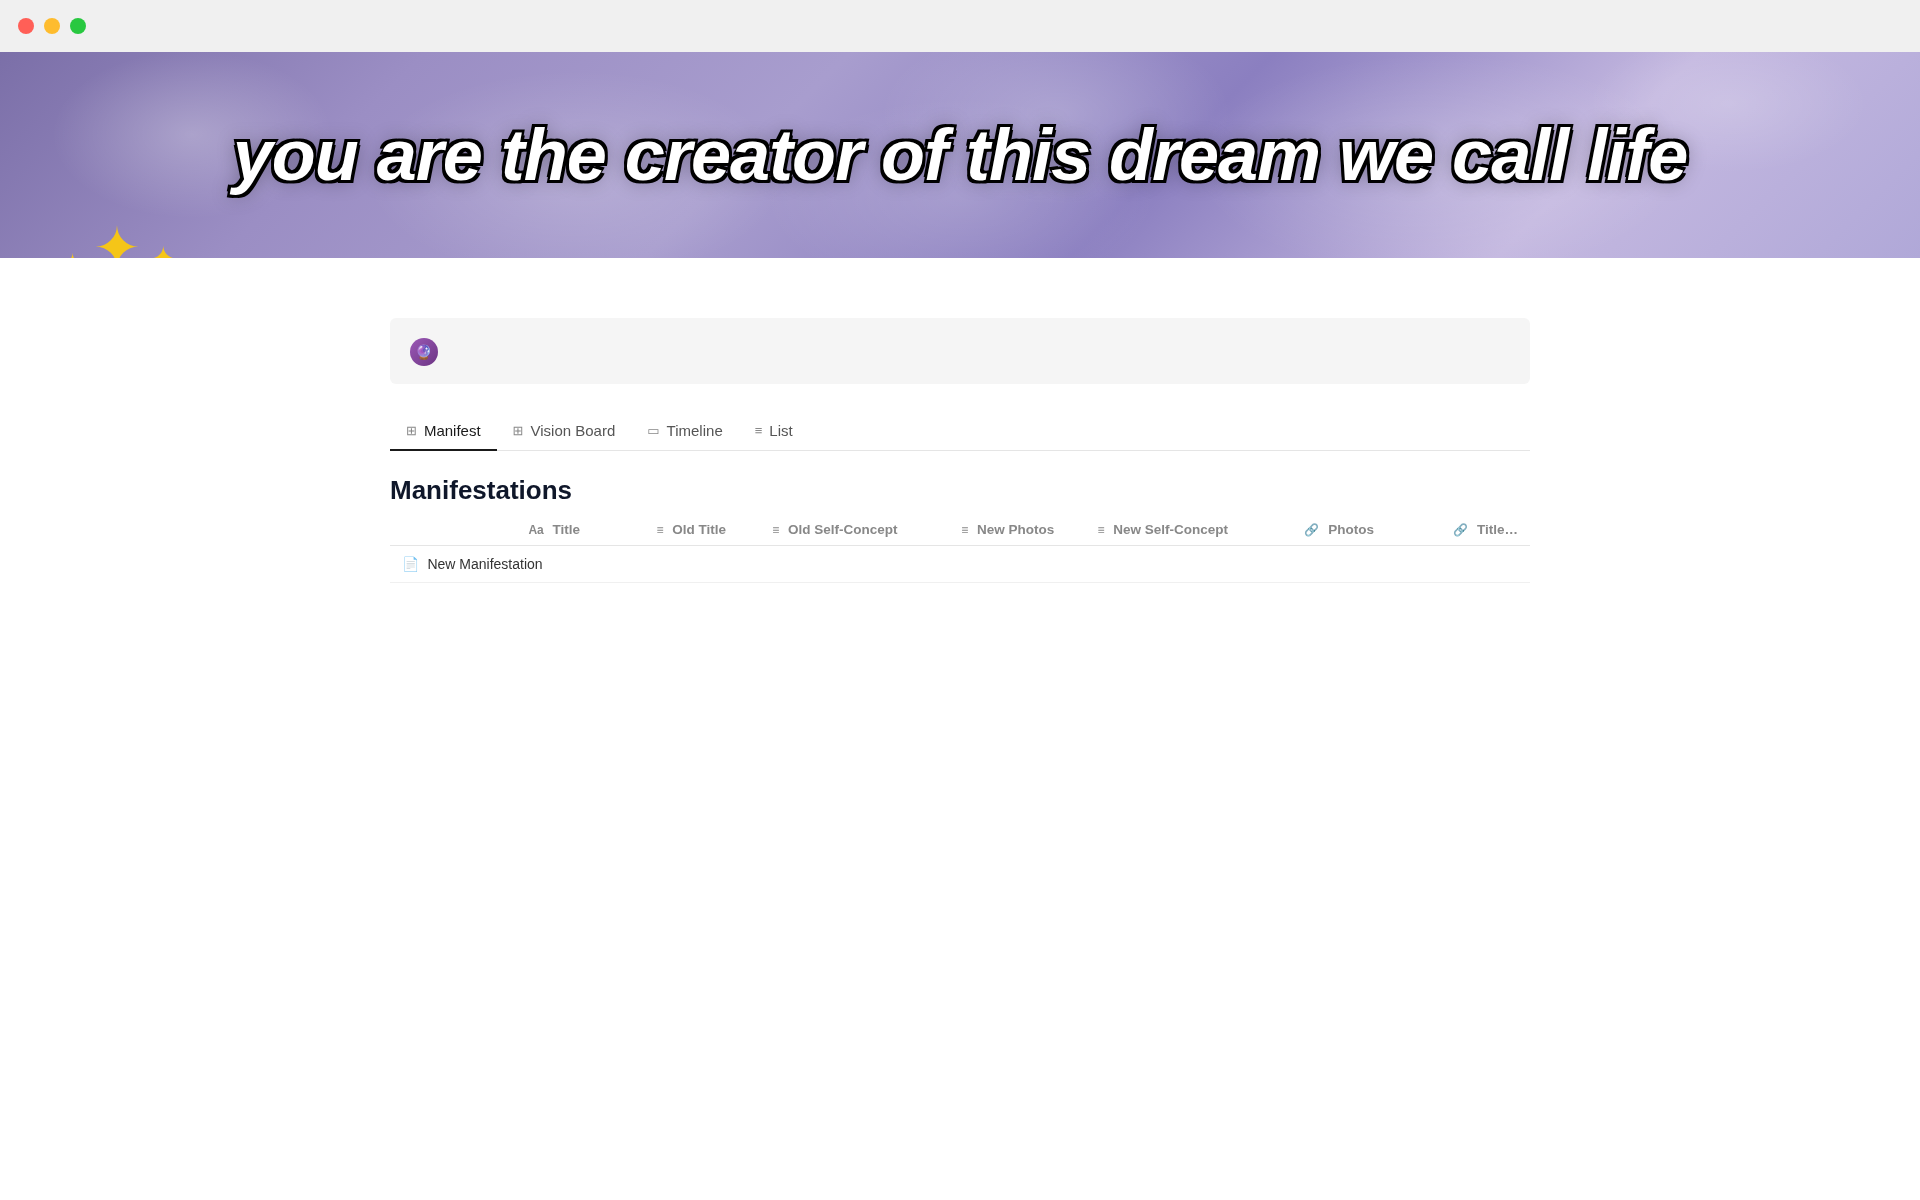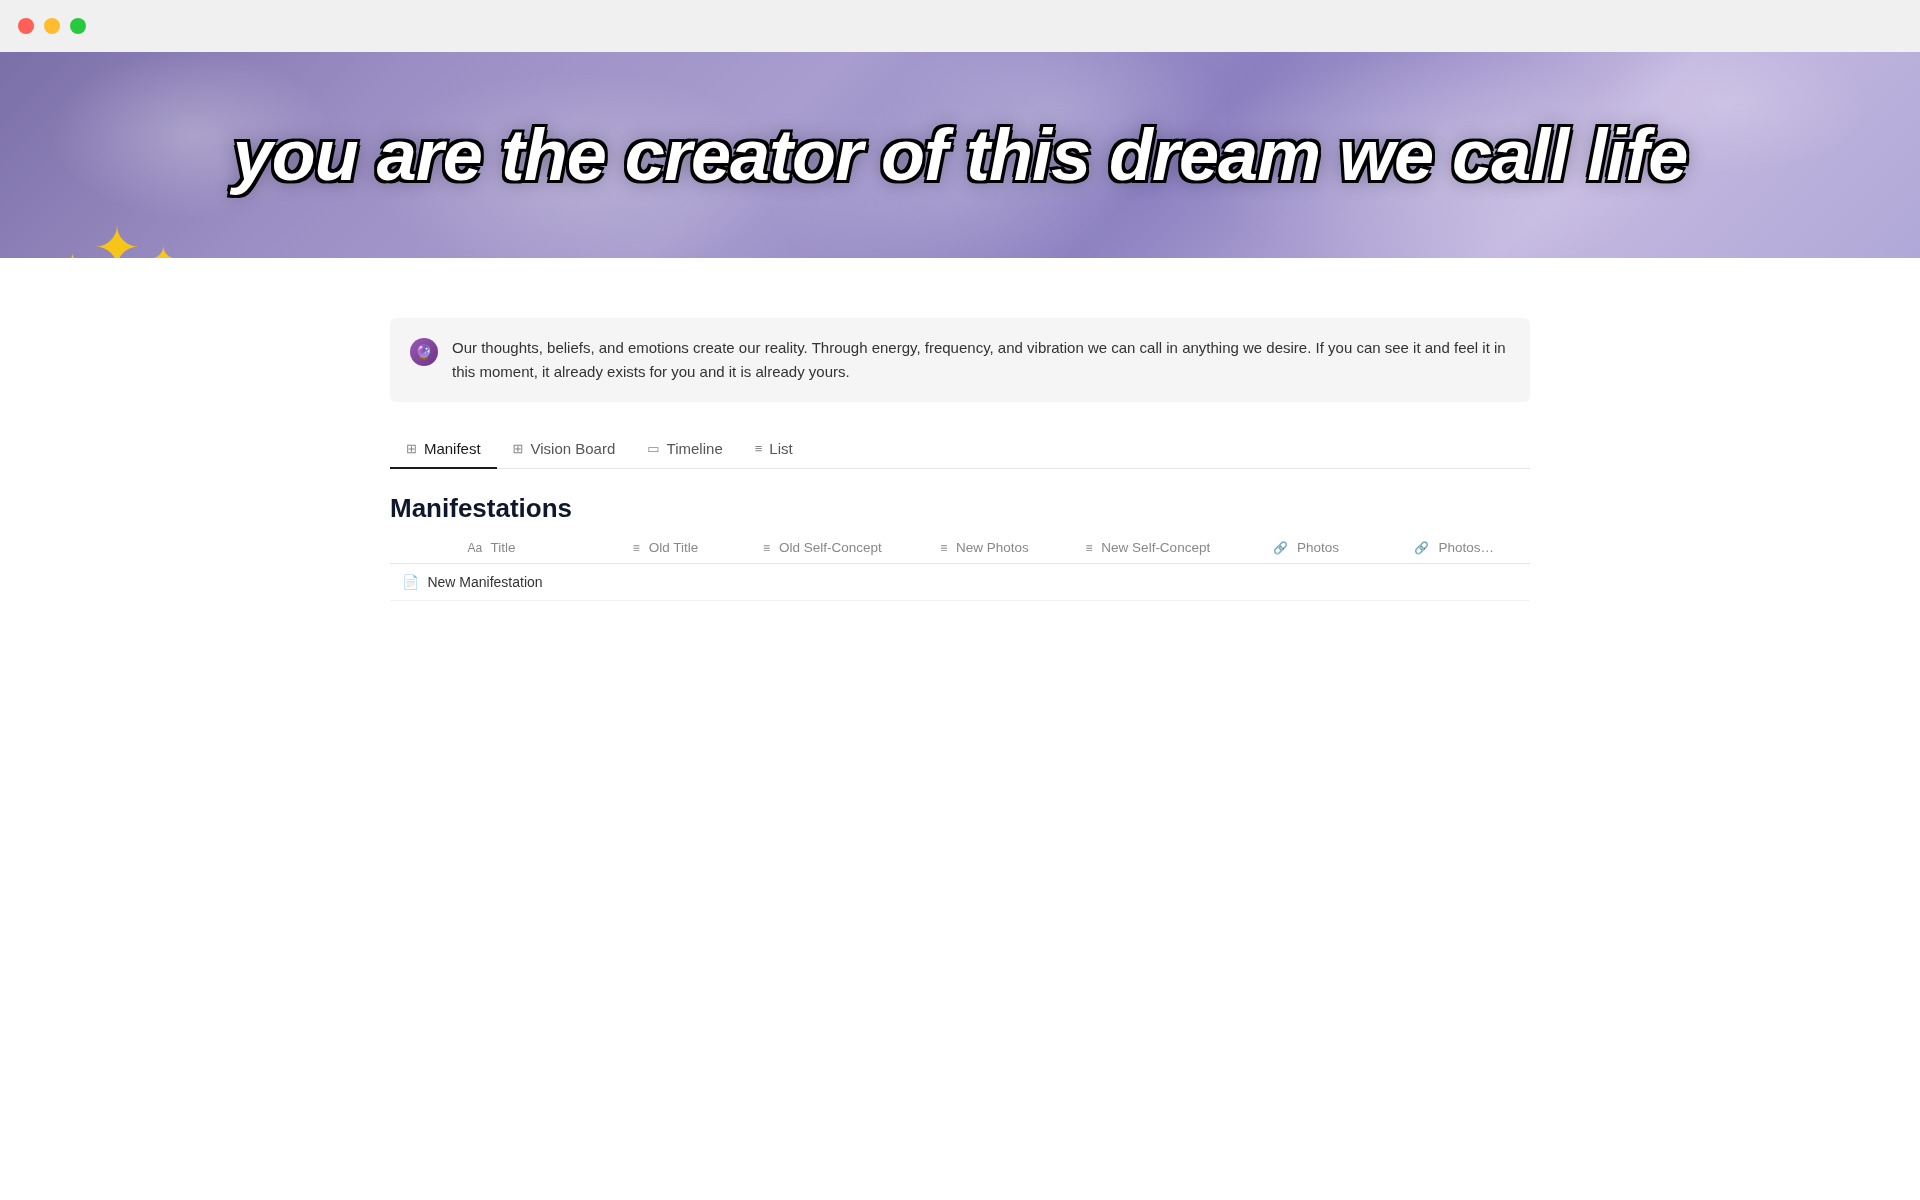--- a/index.html
+++ b/index.html
@@ -164,24 +164,24 @@
     
     .data-table {
       width: 100%;
       border-collapse: collapse;
       font-size: 14px;
     }
     .data-table thead tr {
       border-bottom: 1px solid #e5e5e5;
     }
     .data-table th {
-      text-align: center;
+      text-align: right;
       padding: 8px 12px;
       color: #888;
-      font-weight: 400;
+      font-weight: 700;
       font-size: 13.5px;
       white-space: nowrap;
     }
     .data-table th .col-icon {
       margin-right: 5px;
       font-size: 12px;
     }
     .data-table tbody tr {
       border-bottom: 1px solid #f0f0f0;
     }
@@ -223,21 +223,20 @@
   </div>
 </div>
 
 <div class="page-content">
 
 
   <div class="quote-block">
     <div class="quote-icon">
       <span>🔮</span>
     </div>
-    <p class="quote-text">Our thoughts, beliefs, and emotions create our reality. Through energy, frequency, and vibration we can call in anything we desire. If you can see it and feel it in this moment, it already exists for you and it is already yours.</p>
   </div>
 
   <div class="tabs-bar">
     <div class="tab-item active">
       <span class="tab-icon">⊞</span>
       <span>Manifest</span>
     </div>
     <div class="tab-item">
       <span class="tab-icon">⊞</span>
       <span>Vision Board</span>
@@ -276,21 +275,21 @@
         <th class="col-text">
           <span class="col-icon">≡</span>
           <span>New Self-Concept</span>
         </th>
         <th class="col-photos">
           <span class="col-icon">🔗</span>
           <span>Photos</span>
         </th>
         <th class="col-photos">
           <span class="col-icon">🔗</span>
-          <span>Photos…</span>
+          <span>Title…</span>
         </th>
       </tr>
     </thead>
     <tbody>
       <tr class="table-row">
         <td class="col-title">
           <div class="td-title">
             <span class="page-icon">📄</span>
             <span>New Manifestation</span>
           </div>

